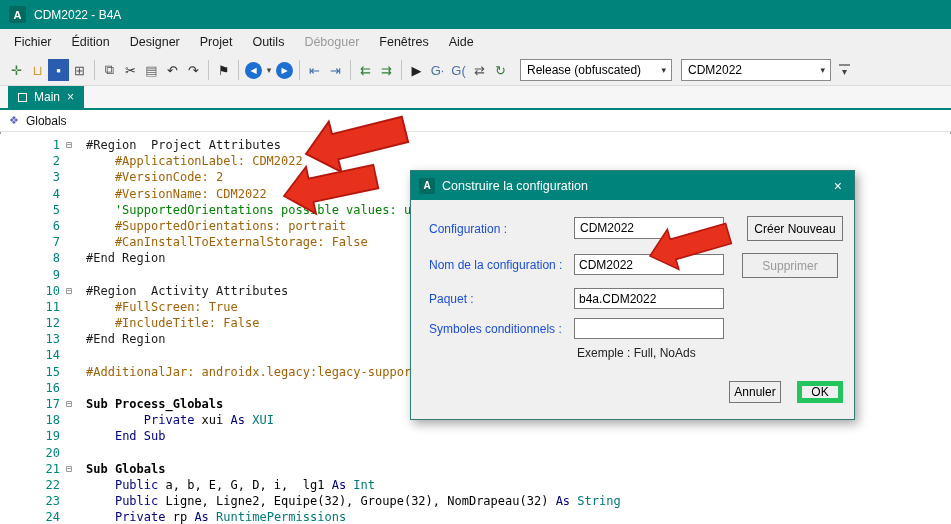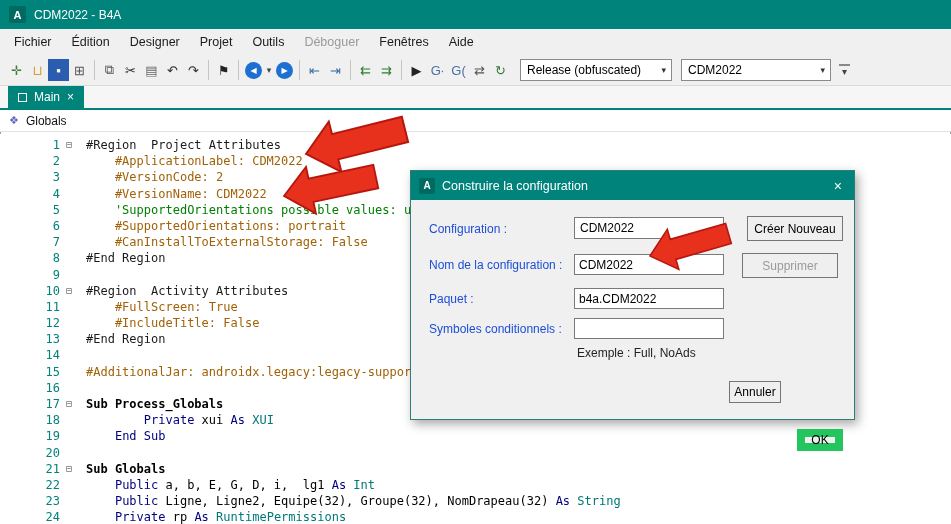--- a/index.html
+++ b/index.html
@@ -74,21 +74,21 @@
   .dlg-close { margin-left: auto; font-size: 14px; cursor: default; padding: 0 4px; }
   .dlg-label { position: absolute; font-size: 12px; color: #1d4ed8; }
   .txt { position: absolute; height: 21px; background: #fff; border: 1px solid #7a7a7a;
          font-size: 12px; font-family: "Liberation Sans", sans-serif; padding: 0 4px; width: 150px; }
   .dcombo { position: absolute; width: 150px; height: 22px; background: #fff; border: 1px solid #7a7a7a;
             display: flex; align-items: center; font-size: 12px; padding-left: 5px; }
   .btn { position: absolute; background: #efefef; border: 1px solid #757575; font-size: 12px;
          font-family: "Liberation Sans", sans-serif; display: flex; align-items: center;
          justify-content: center; cursor: default; }
   .btn.disabled { color: #9a9a9a; }
-  .btn.default { border: 8px solid #22c55e; margin-top: 48px; }
+  .btn.default { border: 5px solid #22c55e; }
   .dlg-hint { position: absolute; font-size: 12px; color: #222; }
 
   
   .arrows { position: absolute; inset: 0; z-index: 60; pointer-events: none; }
 </style>
 </head>
 <body>
 
 <div class="window">
 

